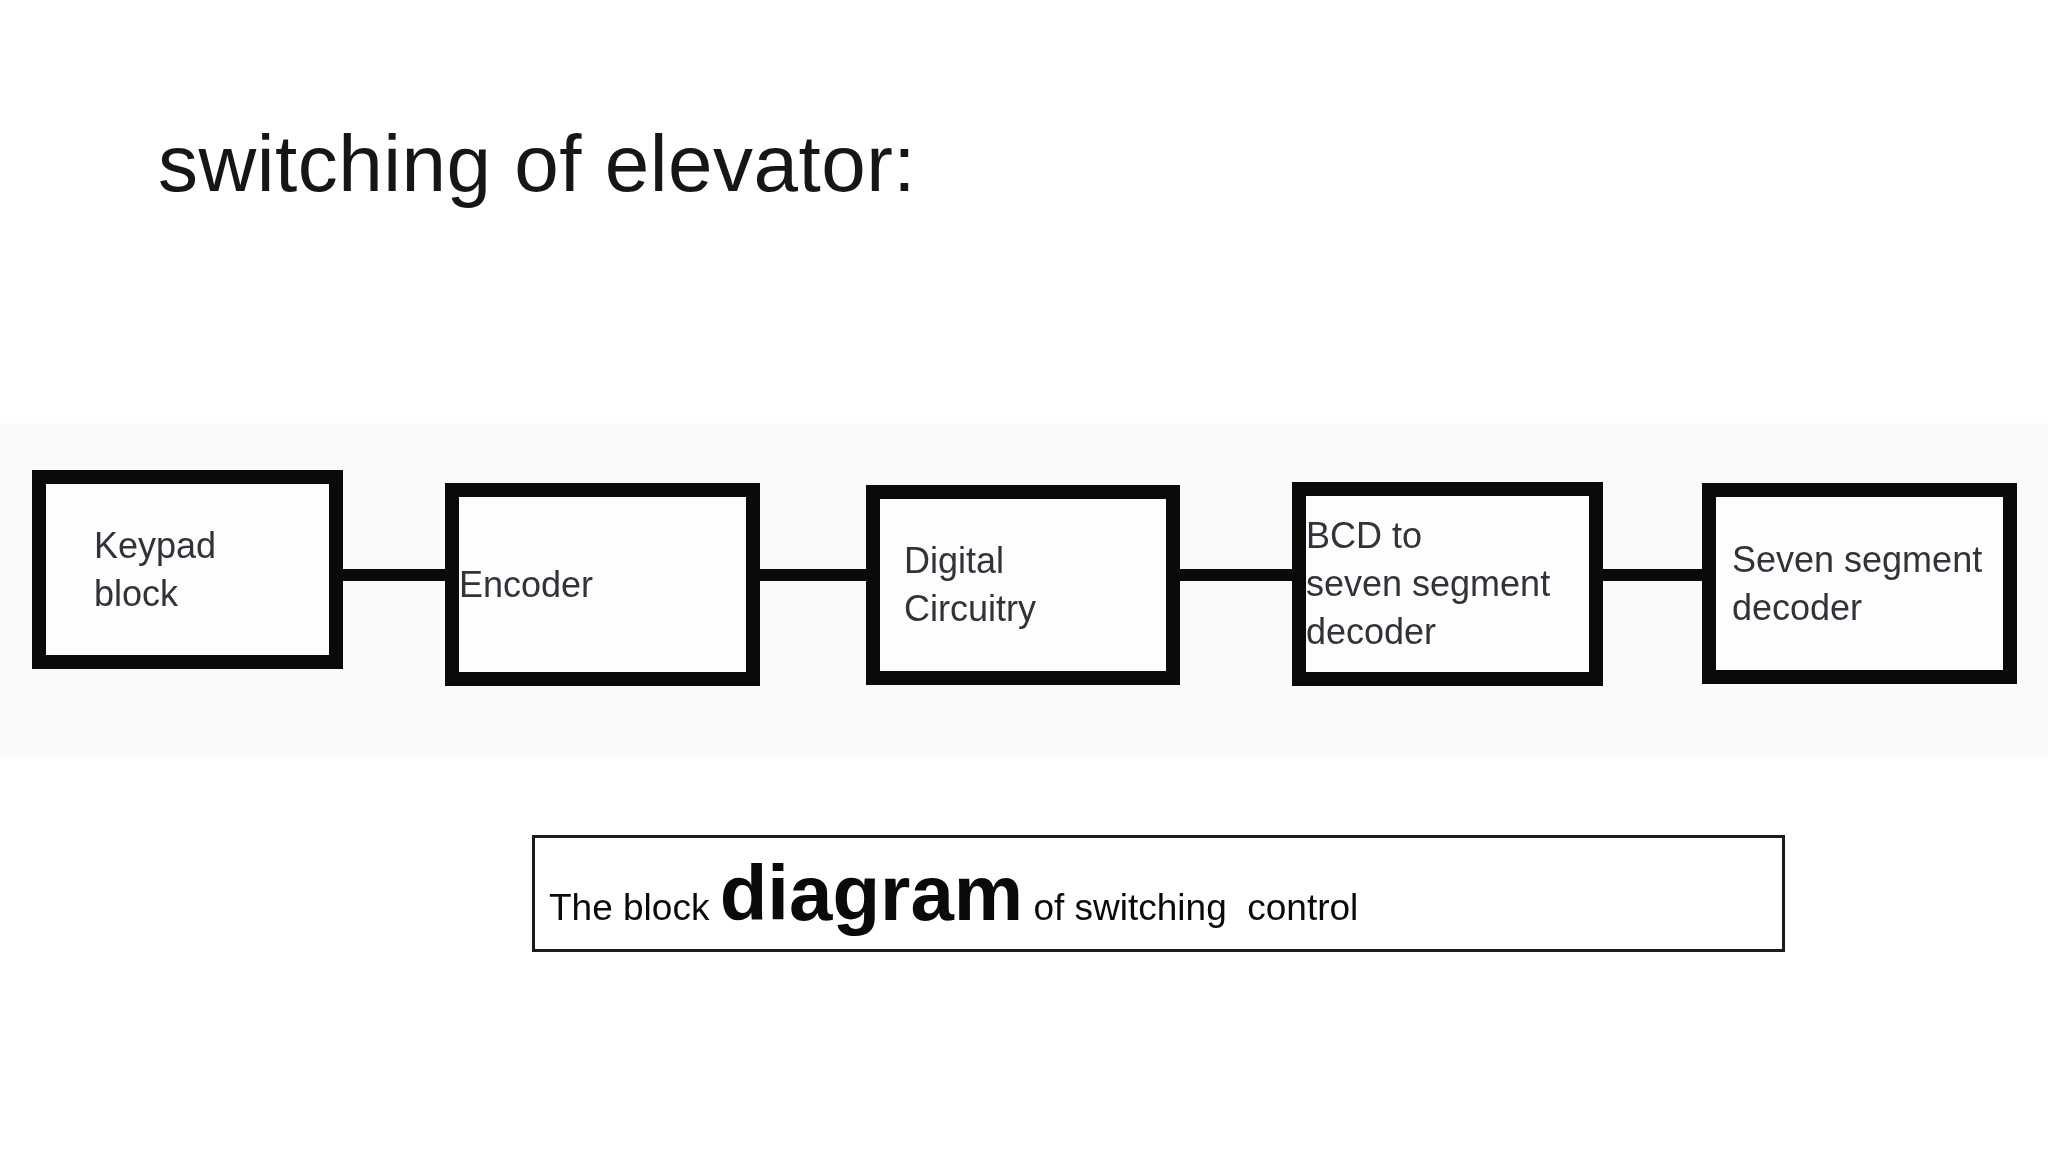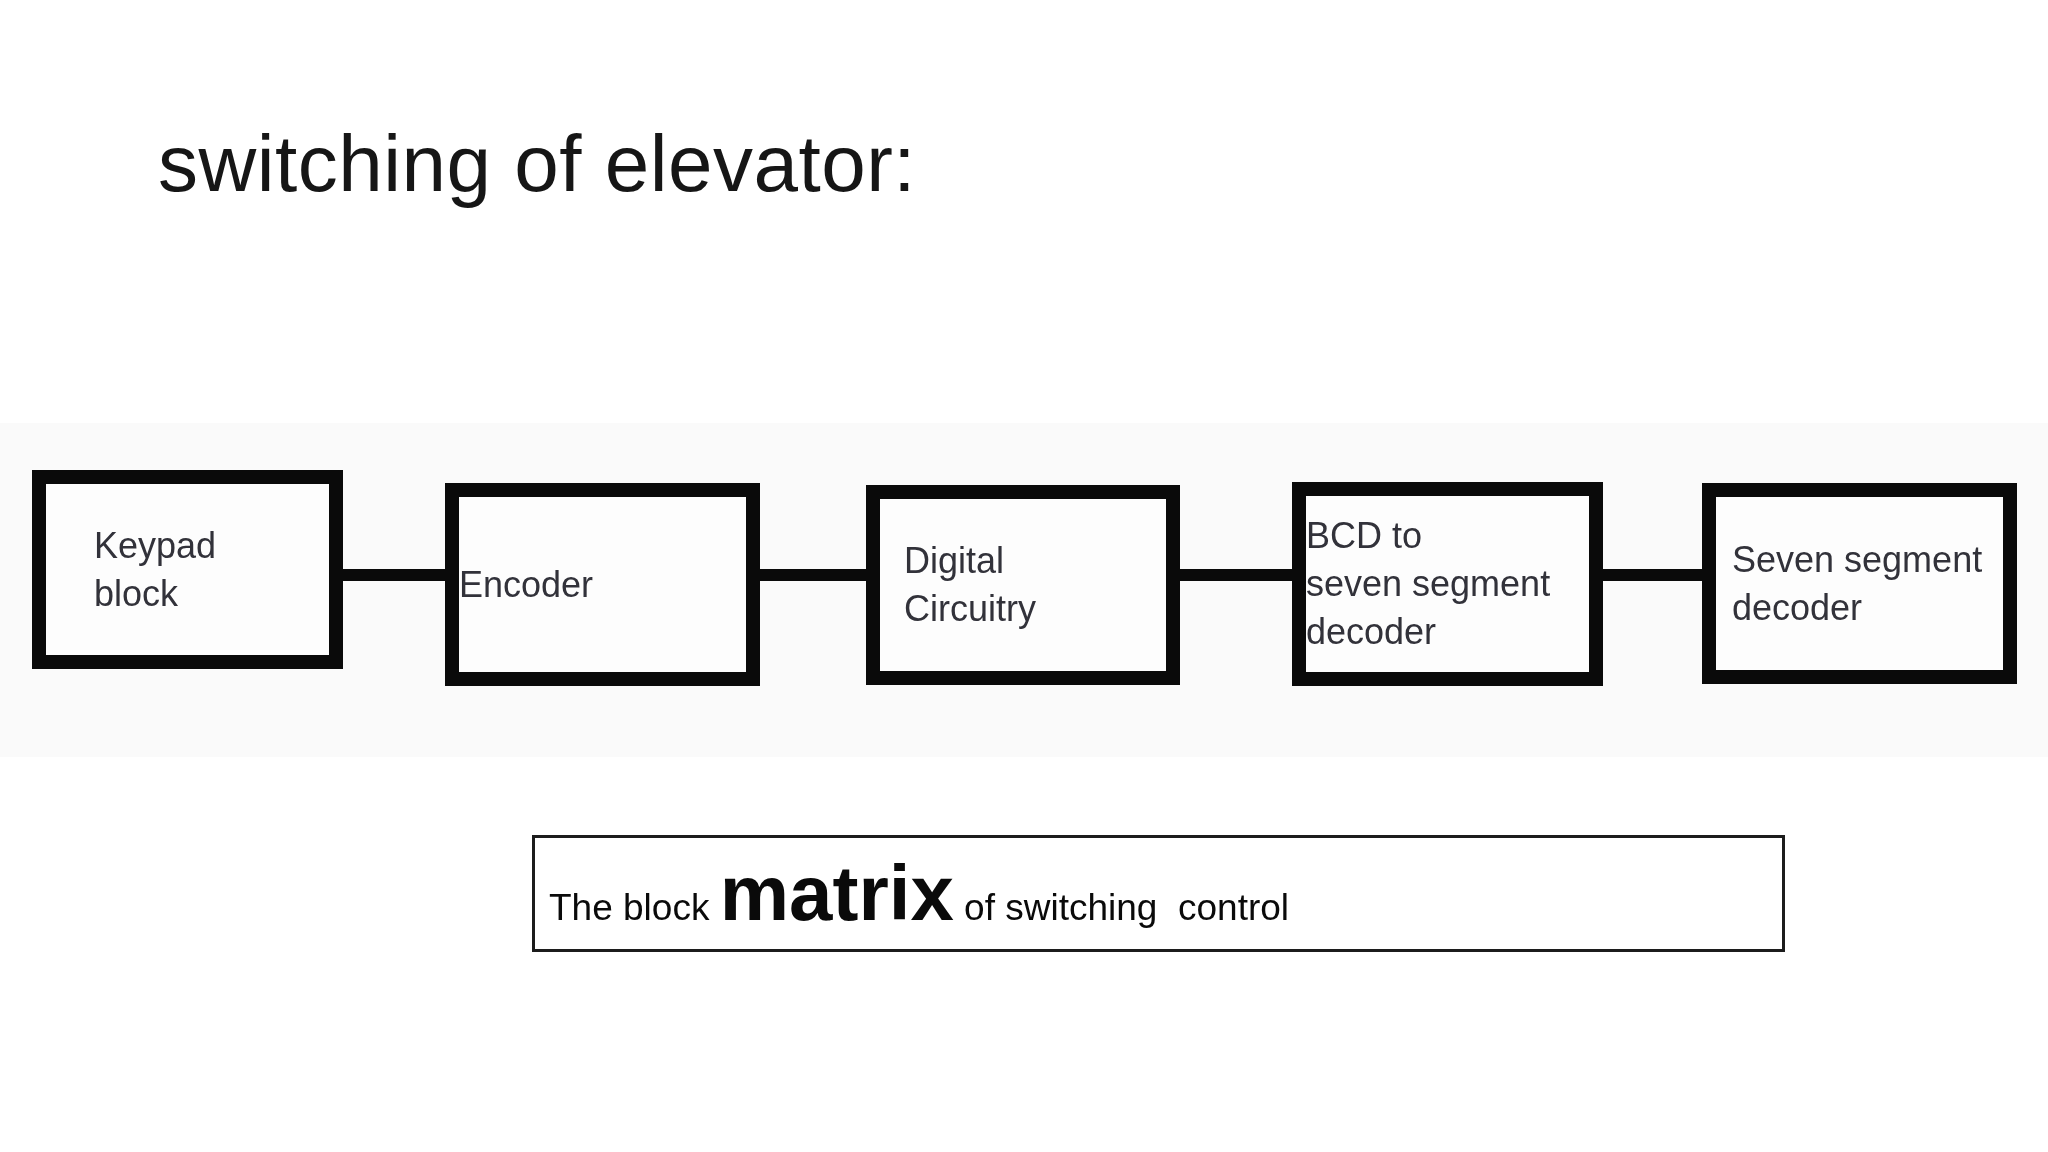--- a/index.html
+++ b/index.html
@@ -126,16 +126,16 @@
     <div class="line">seven segment</div>
     <div class="line">decoder</div>
   </div>
 
   <div class="block" id="block-5">
     <div class="line">Seven segment</div>
     <div class="line">decoder</div>
   </div>
 
   <div class="caption-box">
-    <span class="cap-normal">The block </span><span class="cap-big">matrix</span><span class="cap-normal"> of switching  control</span>
+    <span class="cap-normal">The block </span><span class="cap-big">diagram</span><span class="cap-normal"> of switching  control</span>
   </div>
 
 </div>
 
 </body></html>

